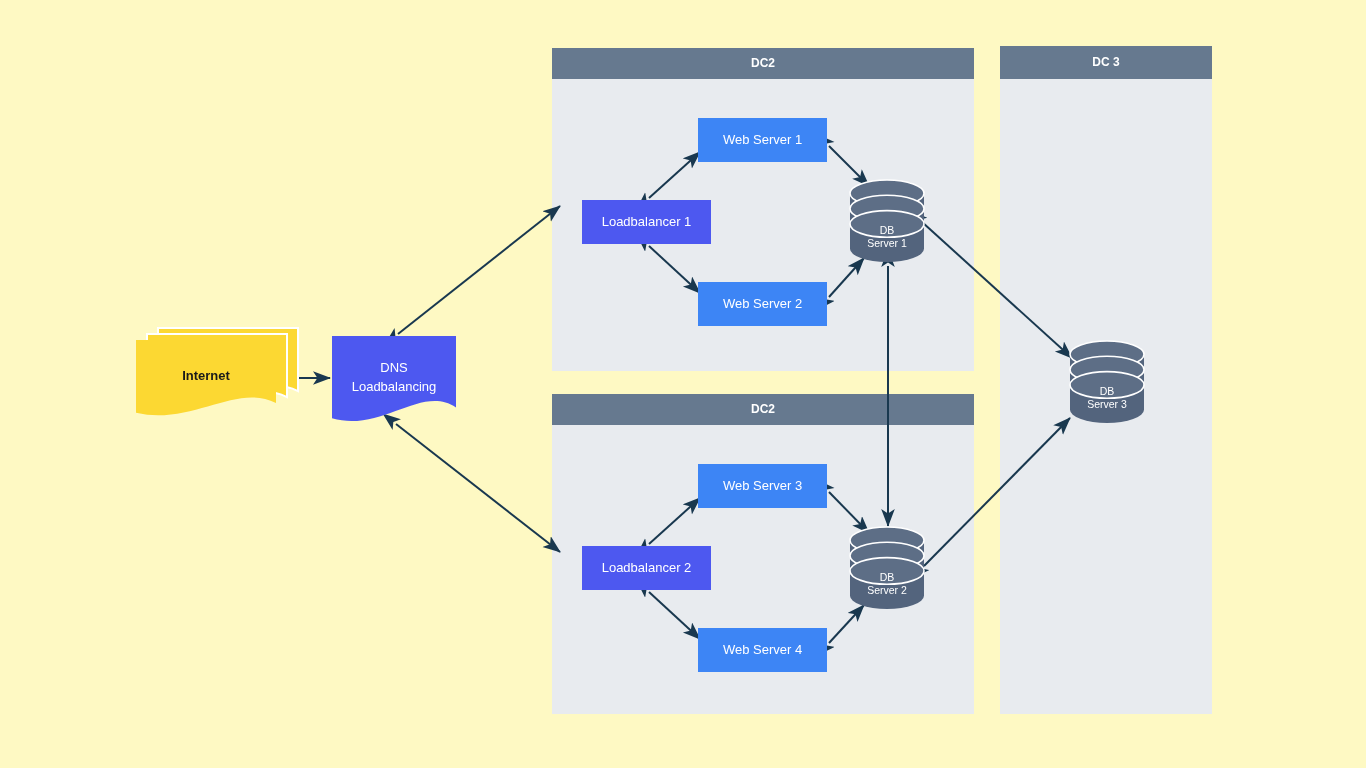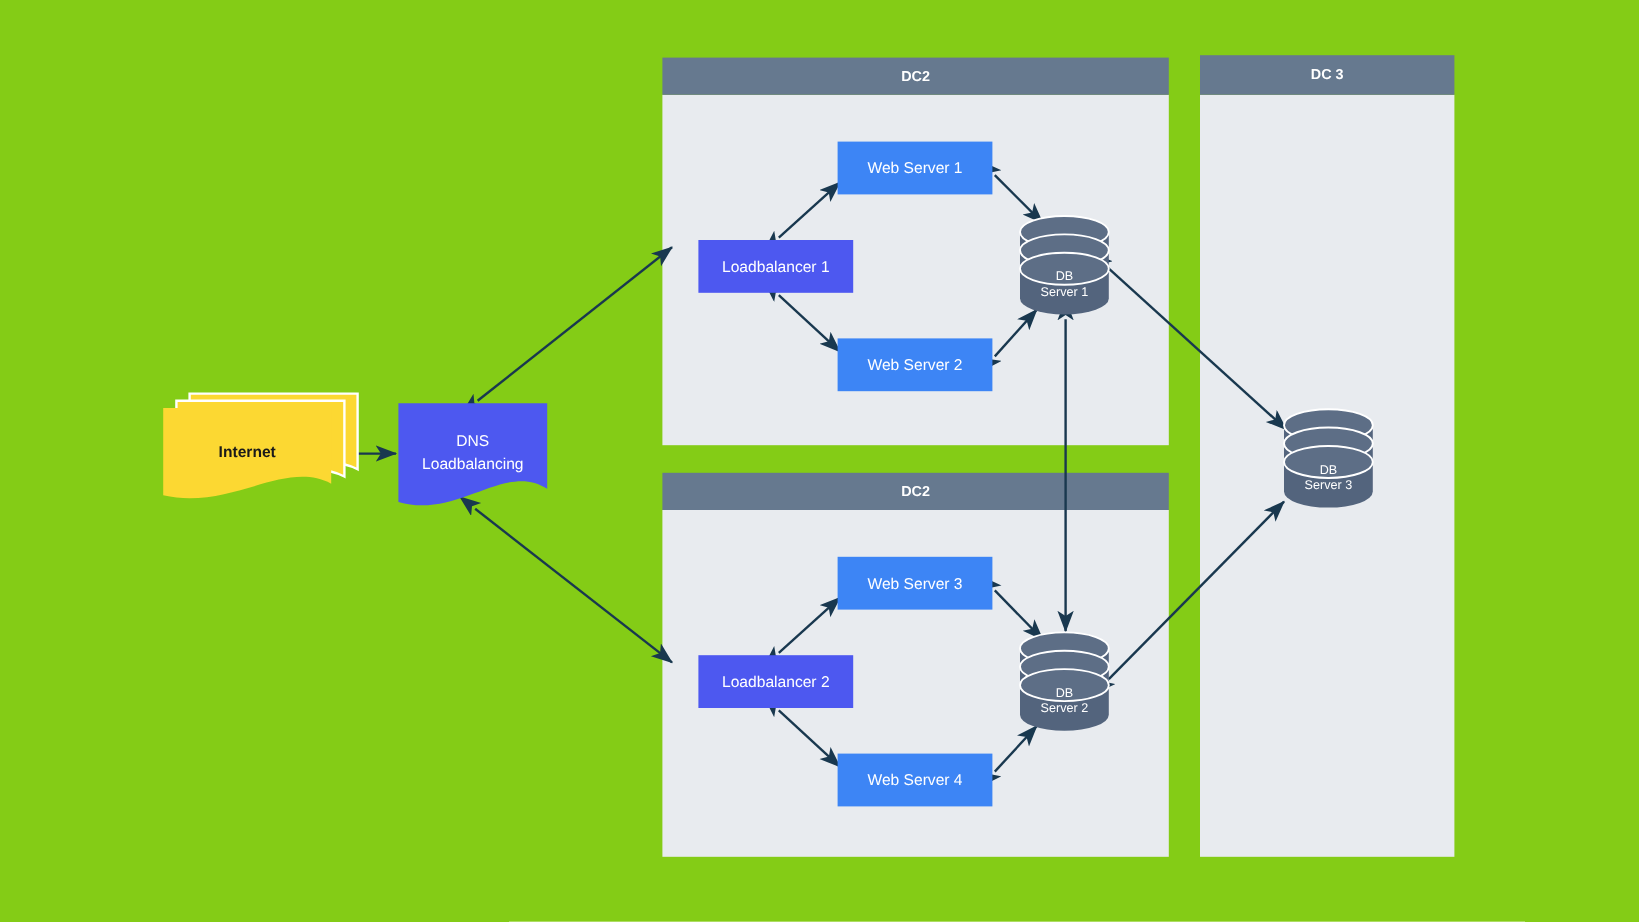--- a/index.html
+++ b/index.html
@@ -10,21 +10,21 @@
   body {
     font-family: "Liberation Sans", sans-serif;
     width: 1366px;
     height: 768px;
     overflow: hidden;
   }
   #canvas {
     position: relative;
     width: 1366px;
     height: 768px;
-    background: #84cc16;
+    background: #fef9c3;
   }
   svg.layer {
     position: absolute;
     left: 0;
     top: 0;
     width: 1366px;
     height: 768px;
     pointer-events: none;
   }
   svg.layer.edges { z-index: 5; }

